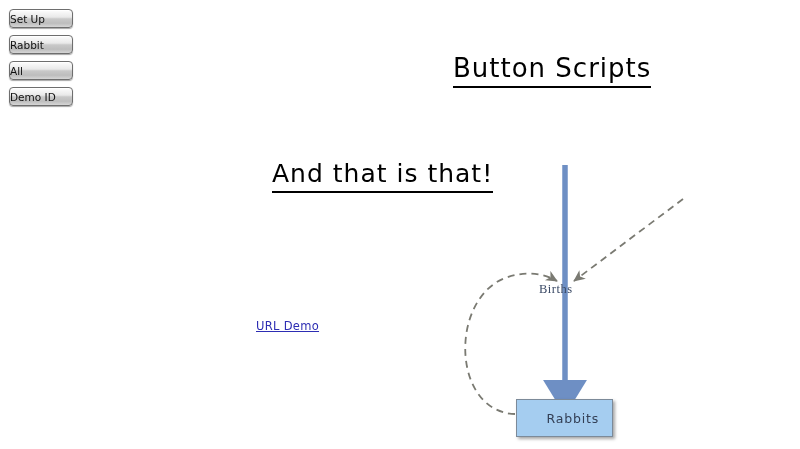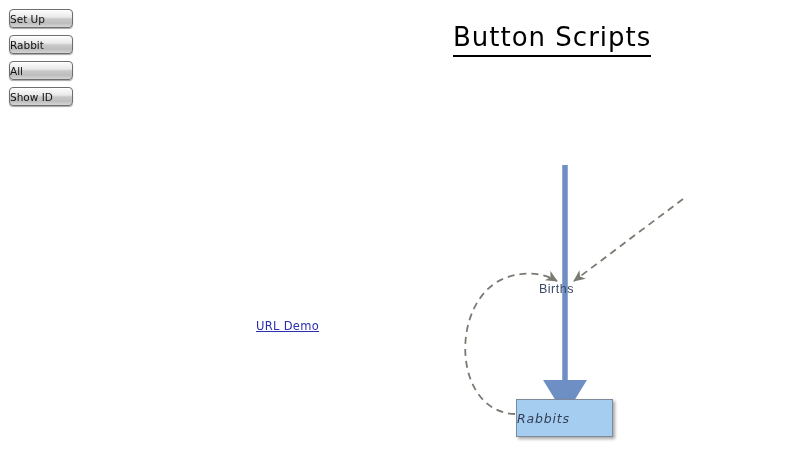--- a/index.html
+++ b/index.html
@@ -63,20 +63,21 @@
     color: #000000;
     font-family: "DejaVu Sans", sans-serif;
     font-weight: 500;
     letter-spacing: 1px;
     white-space: nowrap;
   }
   .heading .ul {
     border-bottom: 2px solid #000000;
     padding-bottom: 3px;
     display: inline-block;
+    margin-top: 31px;
   }
   #title-main {
     left: 453px;
     top: 22px;
     font-size: 26px;
   }
   #title-sub {
     left: 272px;
     top: 128px;
     font-size: 25px;
@@ -116,26 +117,25 @@
     border: 1.6px solid #7c8a99;
     box-shadow: 2px 2px 3px rgba(0,0,0,0.35);
     box-sizing: border-box;
   }
   .stock-label {
     position: absolute;
     left: 0; top: 0;
     width: 82px;
     height: 38px;
     line-height: 38px;
-    text-align: left;
+    text-align: right;
     color: #333f55;
     font-family: "DejaVu Sans", sans-serif;
     font-size: 12.5px;
     letter-spacing: 0.8px;
-    font-style: italic;
   }
 
   .converter-ellipse {
     position: absolute;
     left: 651px;
     top: 145px;
     width: 143px;
     height: 54px;
     background: #f6c9a5;
     border: 1.6px solid #8c8c8c;
@@ -153,40 +153,43 @@
     font-family: "DejaVu Sans", sans-serif;
     font-size: 11.5px;
     letter-spacing: 0.2px;
   }
 
   .flow-label {
     position: absolute;
     left: 539px;
     top: 282px;
     color: #3b4a66;
-    font-family: Liberation Sans, sans-serif;
+    font-family: Liberation Serif, serif;
     font-size: 12.5px;
     letter-spacing: 0.5px;
     white-space: nowrap;
   }
 </style>
 </head>
 <body>
 
 <div id="stage">
 
   <div class="button-panel">
     <button class="panel-button">Set Up</button>
     <button class="panel-button">Rabbit</button>
     <button class="panel-button">All</button>
-    <button class="panel-button">Show ID</button>
+    <button class="panel-button">Demo ID</button>
   </div>
 
   <div class="heading" id="title-main">
     <span class="ul">Button Scripts</span>
+  </div>
+  <div class="heading" id="title-sub">
+    <span class="ul">And that is that!</span>
   </div>
 
   <a class="url-link" href="#">URL Demo</a>
 
   <svg id="diagram" viewBox="0 0 800 449">
     <defs>
       <marker id="flowArrow" markerWidth="10" markerHeight="10" refX="2.2" refY="4" orient="auto" markerUnits="strokeWidth">
         <path d="M0,0 L0,8 L6.5,4 z" fill="#6e8fc4"></path>
       </marker>
       <marker id="dashArrowA" markerWidth="9" markerHeight="9" refX="6" refY="3" orient="auto" markerUnits="strokeWidth">

